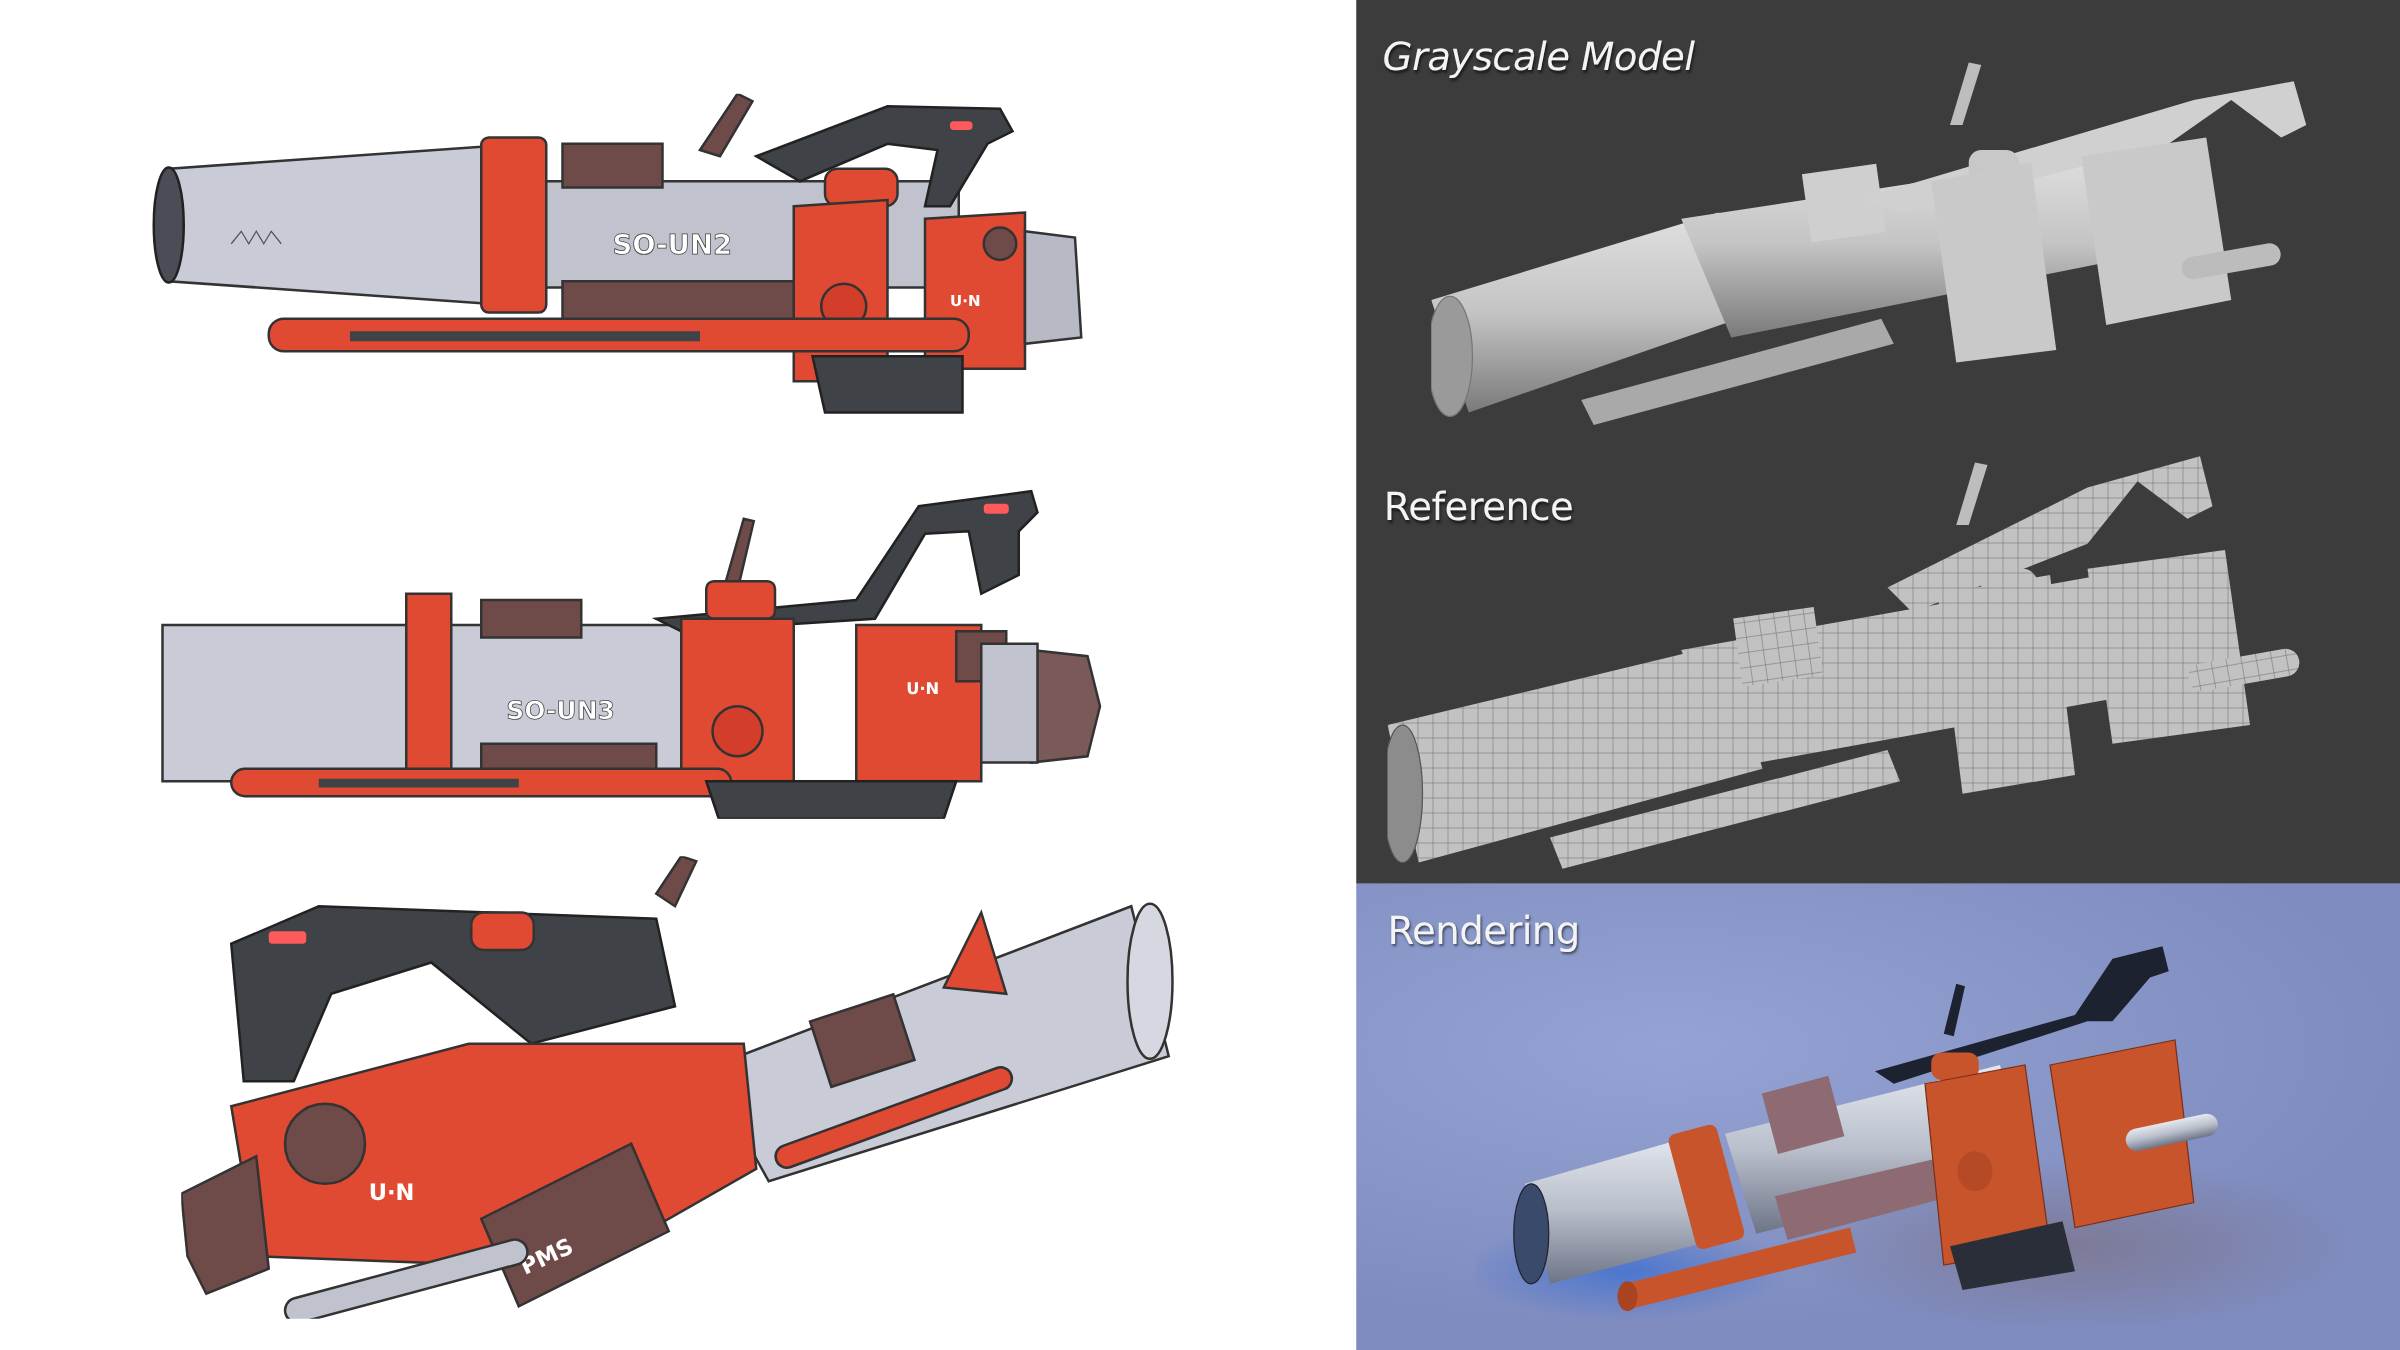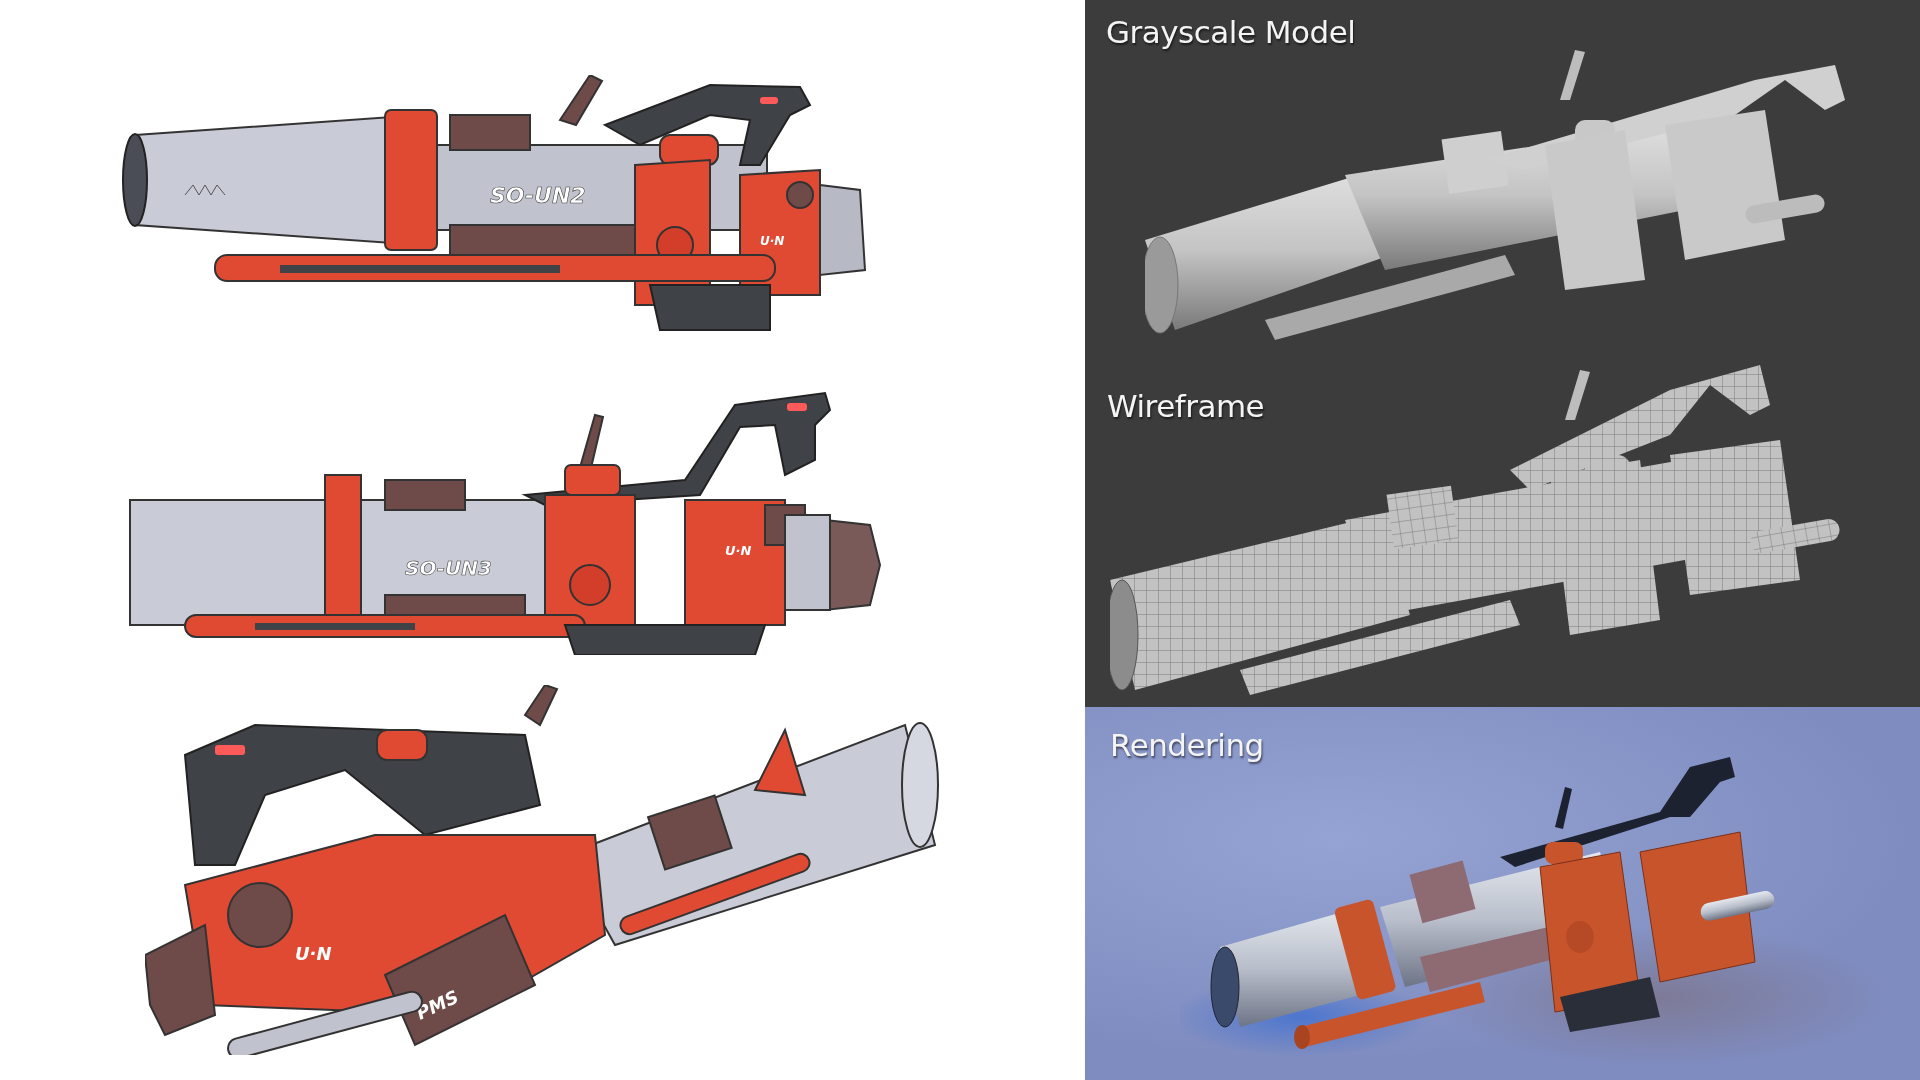--- a/index.html
+++ b/index.html
@@ -1,20 +1,20 @@
 <!DOCTYPE html>
 <html><head>
   <meta charset="utf-8">
   <style>
     * { margin: 0; padding: 0; box-sizing: border-box; }
     html, body { width: 1920px; height: 1080px; overflow: hidden; background: #ffffff; }
     body { position: relative; font-family: "DejaVu Sans", "Liberation Sans", sans-serif; }
 
     .panel { position: absolute; overflow: hidden; }
-    .panel-left { left: 0; top: 0; width: 1091px; height: 1080px; background: #ffffff; font-style: italic; }
+    .panel-left { left: 0; top: 0; width: 1091px; height: 1080px; background: #ffffff; }
     .panel-dark { left: 1085px; top: 0; width: 835px; height: 707px; background: #3c3c3c; }
     .panel-blue {
       left: 1085px; top: 707px; width: 835px; height: 373px;
       background: radial-gradient(ellipse 70% 60% at 30% 35%, #95a3d4 0%, #8896c8 55%, #7f8cc0 100%);
     }
 
     .label {
       position: absolute; white-space: nowrap; letter-spacing: -0.5px;
     }
     .label-light {
@@ -118,21 +118,21 @@
 
       <rect x="80" y="330" width="200" height="20" rx="10" fill="#c0c3cd" stroke="#333" stroke-width="2" transform="rotate(-15 180 340)"></rect>
       <rect x="470" y="200" width="200" height="18" rx="9" fill="#e04a32" stroke="#333" stroke-width="2" transform="rotate(-20 570 209)"></rect>
     </svg>
   </div>
 
 </div>
 
 <div class="panel panel-dark">
 
-  <div class="label label-light" style="left:21px; top:14px;">Grayscale Model</div>
+  <div class="label label-light" style="left:21px; top:28px;font-style:italic;">Grayscale Model</div>
 
   <div class="art" style="left:60px; top:40px;">
     <defs></defs>
     <svg width="740" height="300" viewBox="0 0 740 300">
       <defs>
         <linearGradient id="gtube" x1="0" y1="0" x2="0" y2="1">
           <stop offset="0" stop-color="#e0e0e0"></stop>
             <stop offset="0.5" stop-color="#c4c4c4"></stop>
             <stop offset="1" stop-color="#7a7a7a"></stop>
         </linearGradient>
@@ -144,21 +144,21 @@
       <path d="M340 120 L610 40 L690 25 L700 60 L680 70 L640 40 L590 75 L380 130 Z" fill="#d0d0d0"></path>
       <path d="M415 60 L430 10 L440 12 L425 60 Z" fill="#bdbdbd"></path>
       <rect x="430" y="80" width="40" height="28" rx="10" fill="#c8c8c8"></rect>
       <path d="M400 105 L480 90 L500 240 L420 250 Z" fill="#c9c9c9"></path>
       <path d="M520 85 L620 70 L640 200 L540 220 Z" fill="#c9c9c9"></path>
       <rect x="600" y="160" width="80" height="18" rx="9" fill="#bcbcbc" transform="rotate(-10 640 169)"></rect>
       <path d="M120 280 L360 215 L370 235 L130 300 Z" fill="#a9a9a9"></path>
     </svg>
   </div>
 
-  <div class="label label-light" style="left:22px; top:388px;">Wireframe</div>
+  <div class="label label-light" style="left:22px; top:388px;">Reference</div>
 
   <div class="art" style="left:25px; top:350px;">
     <svg width="790" height="350" viewBox="0 0 790 350">
       <defs>
         <pattern id="wire" width="12" height="12" patternUnits="userSpaceOnUse">
           <rect width="12" height="12" fill="#c2c2c2"></rect>
           <path d="M0 0 L12 0 M0 0 L0 12" stroke="#6a6a6a" stroke-width="0.8"></path>
         </pattern>
       </defs>
       <path d="M0 230 L270 165 L300 265 L25 340 Z" fill="url(#wire)"></path>

